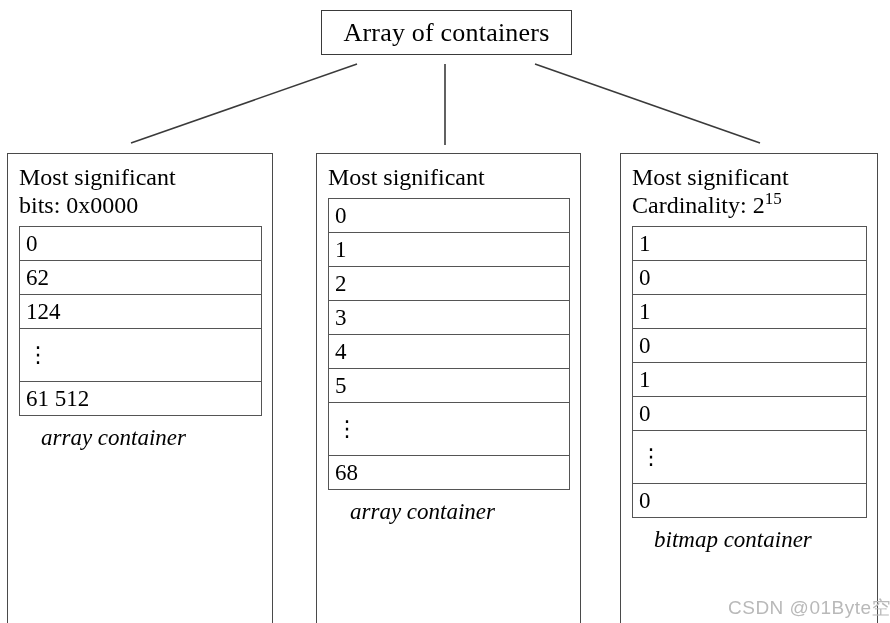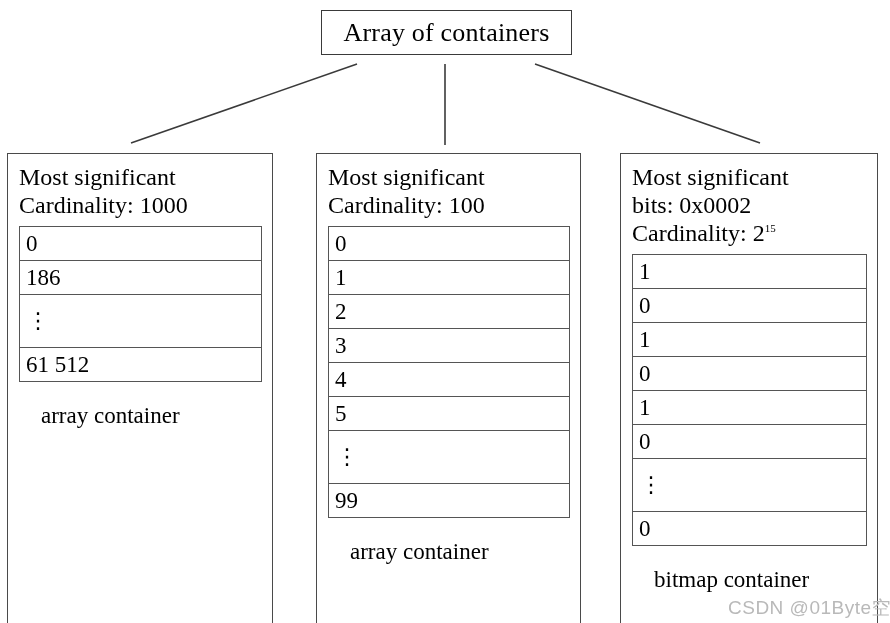--- a/index.html
+++ b/index.html
@@ -70,21 +70,21 @@
   .container-box.c2 { left: 316px; width: 265px; }
   .container-box.c3 { left: 620px; width: 258px; }
 
   .hdr {
     font-size: 24px;
     line-height: 28px;
     white-space: nowrap;
     font-family: Liberation Serif, serif;
   }
   .hdr sup {
-    font-size: 11px;
+    font-size: 17px;
     vertical-align: super;
     line-height: 0;
   }
 
   
   .cells {
     margin-top: 7px;
     border: 1.5px solid #555555;
     border-bottom: none;
     box-sizing: border-box;
@@ -106,25 +106,26 @@
     letter-spacing: 0;
   }
   .cell.ellipsis .dots {
     display: block;
     line-height: 0.72;
     font-size: 22px;
     padding-left: 1px;
   }
 
   .caption {
-    margin-top: 22px;
+    margin-top: 10px;
     font-size: 23px;
     line-height: 1;
     padding-left: 22px;
     white-space: nowrap;
+    font-style: italic;
   }
 
   
   .watermark {
     position: absolute;
     left: 728px;
     top: 598px;
     font-size: 19px;
     line-height: 1;
     color: #b9b9b9;
@@ -143,53 +144,52 @@
   </div>
 
   <svg class="connectors" width="890" height="623" viewBox="0 0 890 623">
     <line id="conn-0" stroke="#3a3a3a" stroke-width="1.6" x1="357" y1="64" x2="131" y2="143"></line>
     <line id="conn-1" stroke="#3a3a3a" stroke-width="1.6" x1="445" y1="64" x2="445" y2="145"></line>
     <line id="conn-2" stroke="#3a3a3a" stroke-width="1.6" x1="535" y1="64" x2="760" y2="143"></line>
   </svg>
 
   <div class="container-box c1">
     <div class="hdr">Most significant</div>
-    <div class="hdr"><span>Cardinality: 1000</span></div>
+    <div class="hdr">bits: 0x0000</div>
     <div class="cells">
       <div class="cell">0</div>
-      <div class="cell">186</div>
+      <div class="cell">62</div>
+      <div class="cell">124</div>
       <div class="cell ellipsis">
           <span class="dots">⋮</span>
         </div>
       <div class="cell">61 512</div>
     </div>
     <div class="caption">array container</div>
   </div>
 
   <div class="container-box c2">
     <div class="hdr">Most significant</div>
-    <div class="hdr"><span>Cardinality: 100</span></div>
     <div class="cells">
       <div class="cell">0</div>
       <div class="cell">1</div>
       <div class="cell">2</div>
       <div class="cell">3</div>
       <div class="cell">4</div>
       <div class="cell">5</div>
       <div class="cell ellipsis">
           <span class="dots">⋮</span>
         </div>
-      <div class="cell">99</div>
+      <div class="cell">68</div>
     </div>
     <div class="caption">array container</div>
   </div>
 
   <div class="container-box c3">
     <div class="hdr">Most significant</div>
-    <div class="hdr">bits: 0x0002</div>
     <div class="hdr"><span>Cardinality: </span><span>2</span><sup>15</sup></div>
     <div class="cells">
       <div class="cell">1</div>
       <div class="cell">0</div>
       <div class="cell">1</div>
       <div class="cell">0</div>
       <div class="cell">1</div>
       <div class="cell">0</div>
       <div class="cell ellipsis">
           <span class="dots">⋮</span>

